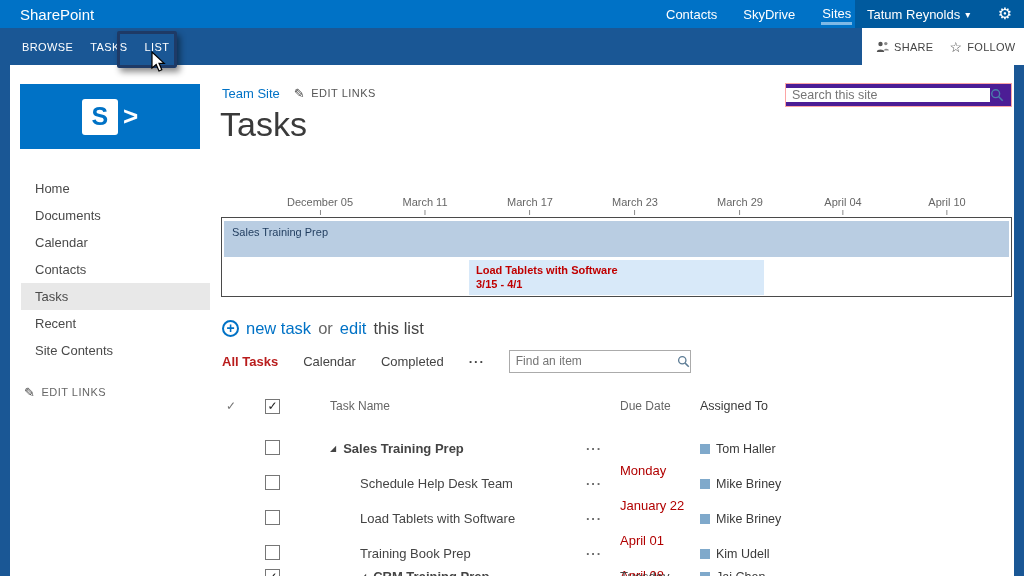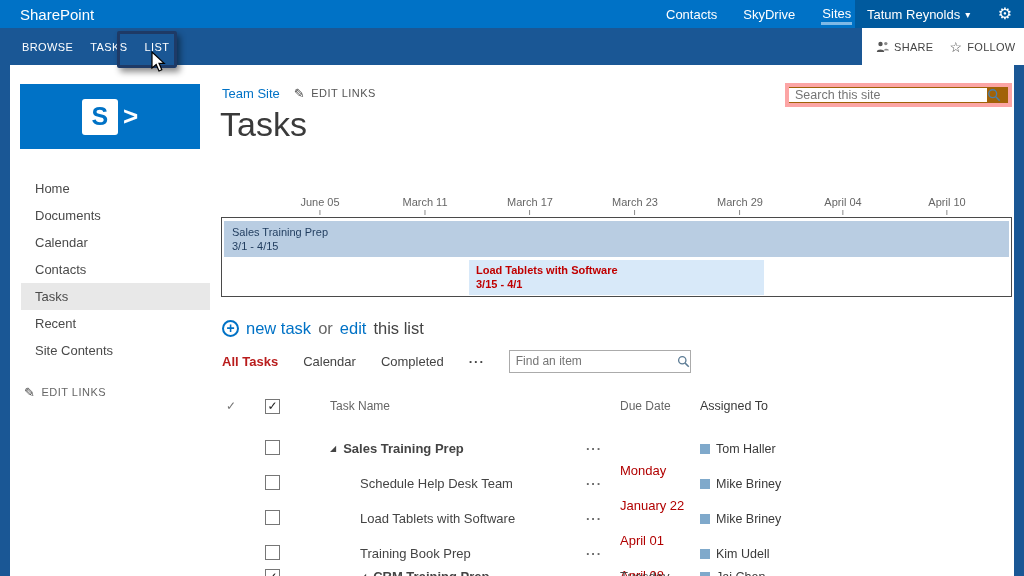--- a/index.html
+++ b/index.html
@@ -43,21 +43,21 @@
   .side-editlinks { position:absolute; left:14px; top:318px; height:18px; display:flex; align-items:center; gap:6px; color:#666; font-size:11px; letter-spacing:0.5px; }
   .pencil { font-size:13px; color:#444; }
 
   
   .main { position:absolute; left:200px; top:0; width:804px; height:511px; }
   .crumb-row { position:absolute; left:12px; top:18px; height:20px; display:flex; align-items:center; gap:14px; }
   .site-link { color:#0072C6; font-size:13px; }
   .edit-links { display:flex; align-items:center; gap:6px; color:#555; font-size:11px; letter-spacing:0.5px; }
   .page-title { position:absolute; left:10px; top:40px; font-size:34px; color:#3A3A3A; }
 
-  .searchbox { position:absolute; left:575px; top:18px; width:227px; height:24px; border:4px solid #fca5a5; display:flex; align-items:center; background:#a16207; }
+  .searchbox { position:absolute; left:575px; top:18px; width:227px; height:24px; border:1px solid #fca5a5; display:flex; align-items:center; background:#4c1d95; }
   .searchbox input { flex:1; border:none; outline:none; padding:0 6px; font-size:12.5px; color:#444; font-family:"Liberation Sans",sans-serif; }
   .searchbox .mag { margin-right:7px; display:flex; }
 
   
   .tl-dates { position:absolute; left:11px; top:131px; width:791px; height:21px; }
   .tl-date { position:absolute; top:0; transform:translateX(-50%); text-align:center; font-size:11px; color:#666; }
   .tl-date .tick { width:1px; height:5px; background:#8a8a8a; margin:2px auto 0; }
   .tl-box { position:absolute; left:11px; top:152px; width:791px; height:80px; border:1px solid #4a4a4a; background:#fff; }
   .tl-bar1 { position:absolute; left:2px; top:3px; width:785px; height:36px; background:#B9CDE2; color:#1F3B5D; font-size:11px; padding:4px 0 0 8px; line-height:14px; }
   .tl-bar2 { position:absolute; left:247px; top:42px; width:295px; height:35px; background:#D8E9F9; color:#C00000; font-weight:bold; font-size:11px; padding:3px 0 0 7px; line-height:14px; }
@@ -203,32 +203,31 @@
           <svg width="14" height="14" viewBox="0 0 16 16">
               <circle cx="6.5" cy="6.5" r="4.5" fill="none" stroke="#4A7FAB" stroke-width="1.6"></circle>
               <line x1="10" y1="10" x2="14.5" y2="14.5" stroke="#4A7FAB" stroke-width="1.8"></line>
             </svg>
         </span>
       </div>
 
       <div class="page-title">Tasks</div>
 
       <div class="tl-dates">
-        <div class="tl-date" style="left:99px"><span>June 05</span><div class="tick"></div></div>
+        <div class="tl-date" style="left:99px"><span>December 05</span><div class="tick"></div></div>
         <div class="tl-date" style="left:204px"><span>March 11</span><div class="tick"></div></div>
         <div class="tl-date" style="left:309px"><span>March 17</span><div class="tick"></div></div>
         <div class="tl-date" style="left:414px"><span>March 23</span><div class="tick"></div></div>
         <div class="tl-date" style="left:519px"><span>March 29</span><div class="tick"></div></div>
         <div class="tl-date" style="left:622px"><span>April 04</span><div class="tick"></div></div>
         <div class="tl-date" style="left:726px"><span>April 10</span><div class="tick"></div></div>
       </div>
       <div class="tl-box">
         <div class="tl-bar1">
           <div>Sales Training Prep</div>
-          <div>3/1 - 4/15</div>
         </div>
         <div class="tl-bar2">
           <div>Load Tablets with Software</div>
           <div>3/15 - 4/1</div>
         </div>
       </div>
 
       <div class="cmd-row">
         <span class="plus-circle">
             <span>+</span>

